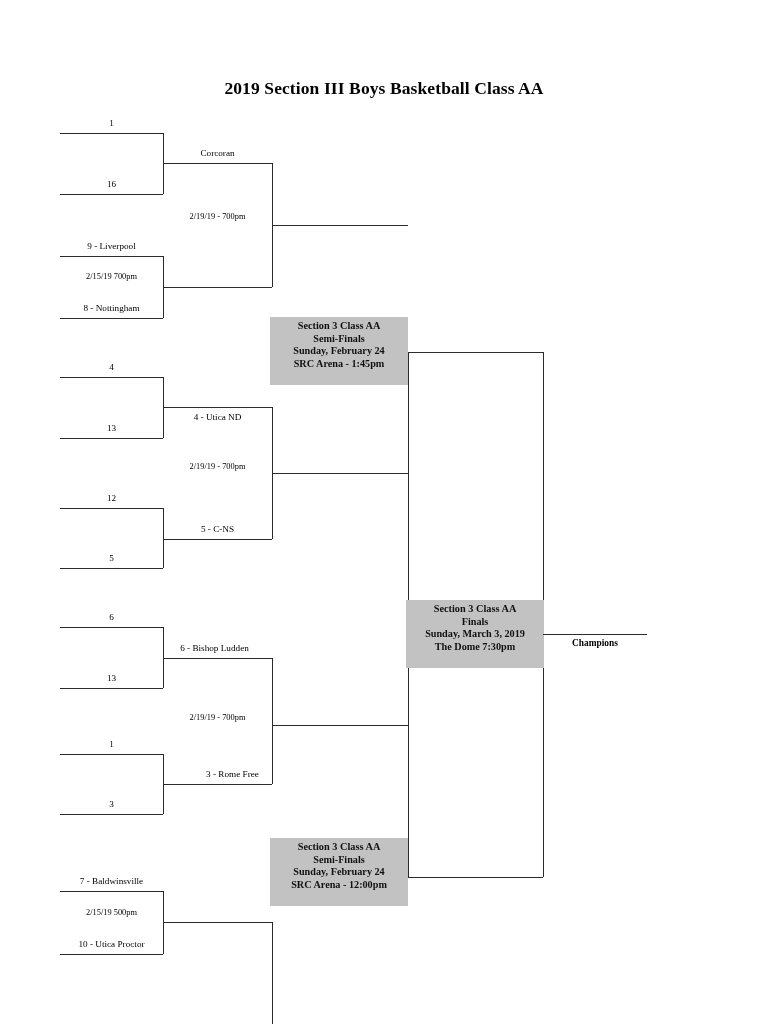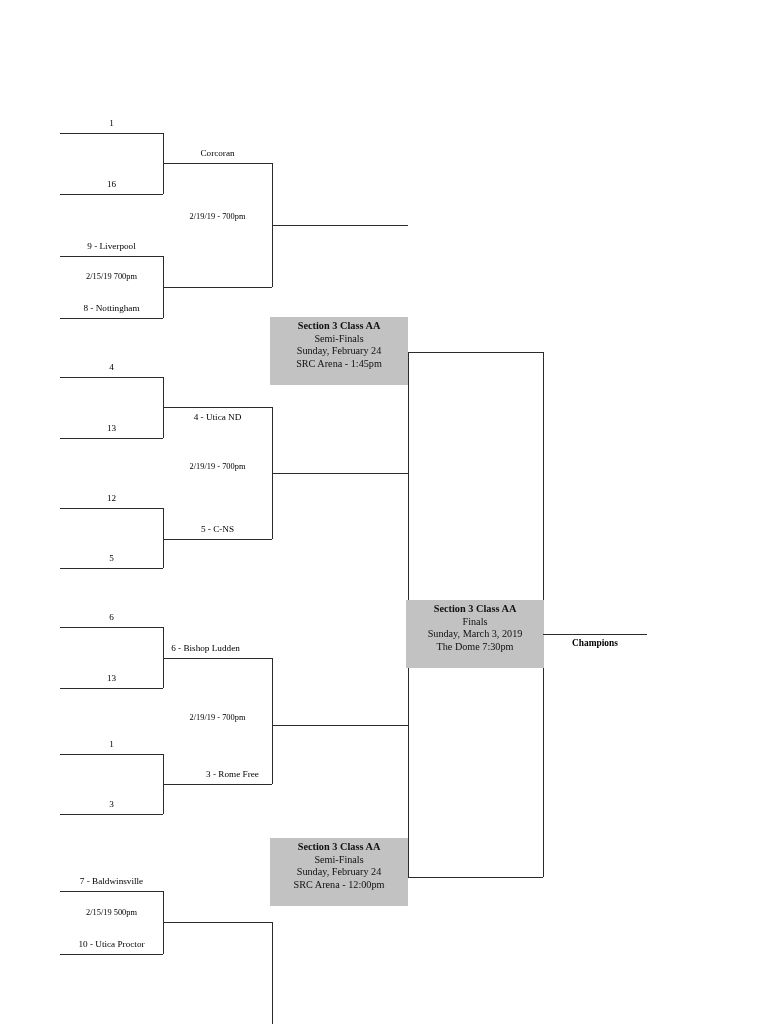--- a/index.html
+++ b/index.html
@@ -82,28 +82,29 @@
     box-sizing: border-box;
     color: #111;
   }
   .infobox .l1 {
     font-weight: bold;
     font-size: 10.3px;
     display: block;
   }
   .infobox .ln {
     display: block;
-    font-weight: normal;
+    font-weight: bold;
   }
 </style>
 </head>
 <body>
 
 <div id="page">
 
+  <div class="title">2019 Section III Boys Basketball Class AA</div>
 
   <div class="slot" style="left:60px; top:118px; width:103px;">1</div>
   <div class="hline" style="left:60px; top:133px; width:103px;"></div>
   <div class="slot" style="left:60px; top:179px; width:103px;">16</div>
   <div class="hline" style="left:60px; top:194px; width:103px;"></div>
   <div class="vline" style="left:163px; top:133px; height:61px;"></div>
 
   <div class="slot" style="left:163px; top:148px; width:109px;text-align:center;">Corcoran</div>
   <div class="hline" style="left:163px; top:163px; width:109px;"></div>
 
@@ -152,21 +153,21 @@
   </div>
 
   <div class="vline" style="left:408px; top:352px; height:282px;"></div>
 
   <div class="slot" style="left:60px; top:612px; width:103px;">6</div>
   <div class="hline" style="left:60px; top:627px; width:103px;"></div>
   <div class="slot" style="left:60px; top:673px; width:103px;">13</div>
   <div class="hline" style="left:60px; top:688px; width:103px;"></div>
   <div class="vline" style="left:163px; top:627px; height:61px;"></div>
 
-  <div class="slot" style="left:151px; top:643px; width:109px;">6 - Bishop Ludden</div>
+  <div class="slot" style="left:160px; top:643px; width:109px;">6 - Bishop Ludden</div>
   <div class="hline" style="left:163px; top:658px; width:109px;"></div>
 
   <div class="slot" style="left:60px; top:739px; width:103px;">1</div>
   <div class="hline" style="left:60px; top:754px; width:103px;"></div>
   <div class="slot" style="left:60px; top:799px; width:103px;">3</div>
   <div class="hline" style="left:60px; top:814px; width:103px;"></div>
   <div class="vline" style="left:163px; top:754px; height:60px;"></div>
 
   <div class="slot" style="left:178px; top:769px; width:109px;">3 - Rome Free</div>
   <div class="hline" style="left:163px; top:784px; width:109px;"></div>

